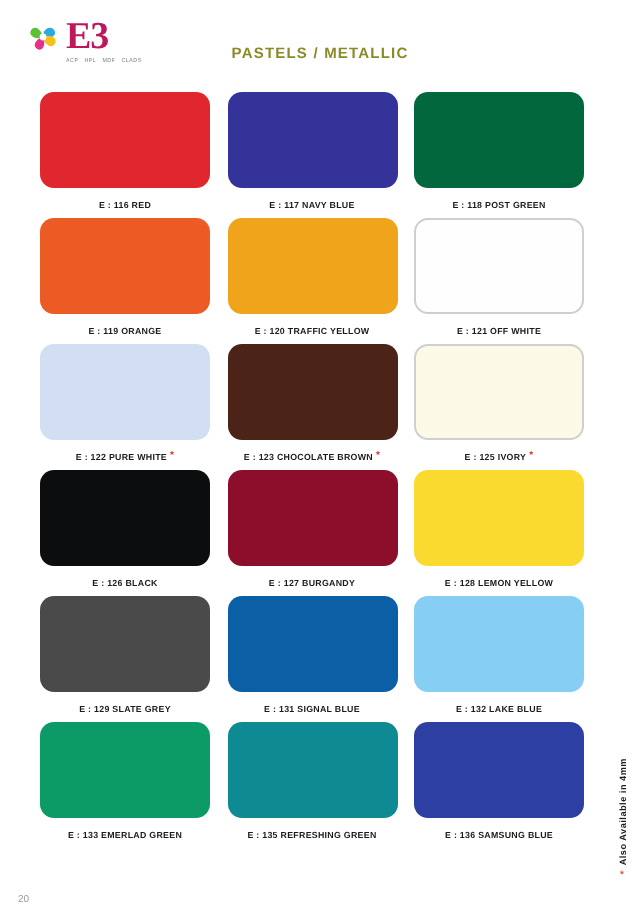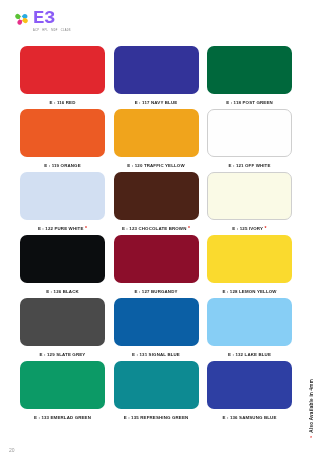--- a/index.html
+++ b/index.html
@@ -31,22 +31,22 @@
     position:relative;
     flex:0 0 auto;
     margin-top:1px;
   }
   .logo-mark svg{display:block;}
   .logo-text-wrap{display:flex;flex-direction:column;line-height:1;}
   .logo-word{
     font-size:19px;
     font-weight:bold;
     letter-spacing:-0.5px;
-    color:#8b5cf6;
-    font-family:Liberation Mono, monospace;
+    color:#be185d;
+    font-family:Liberation Serif, serif;
   }
   .logo-tag{
     font-size:2.6px;
     letter-spacing:0.3px;
     color:#7a7a7a;
     margin-top:2px;
     white-space:nowrap;
     transform:scaleY(1.1);
     transform-origin:left top;
   }
@@ -157,20 +157,21 @@
         </svg>
       </span>
       <span class="logo-text-wrap">
         <span class="logo-word">E3</span>
         <span class="logo-tag">
           <span>ACP</span><span>HPL</span><span>MDF</span><span>CLADS</span>
         </span>
       </span>
     </div>
 
+    <div class="page-title">PASTELS / METALLIC</div>
   </div>
 
   <div class="grid" id="swatch-grid">
       <div class="row">
         <div class="cell">
           <div class="swatch" style="background: rgb(225, 39, 46);"></div>
           <div class="caption">
             <span>E : 116 RED</span>
           </div>
         </div>

